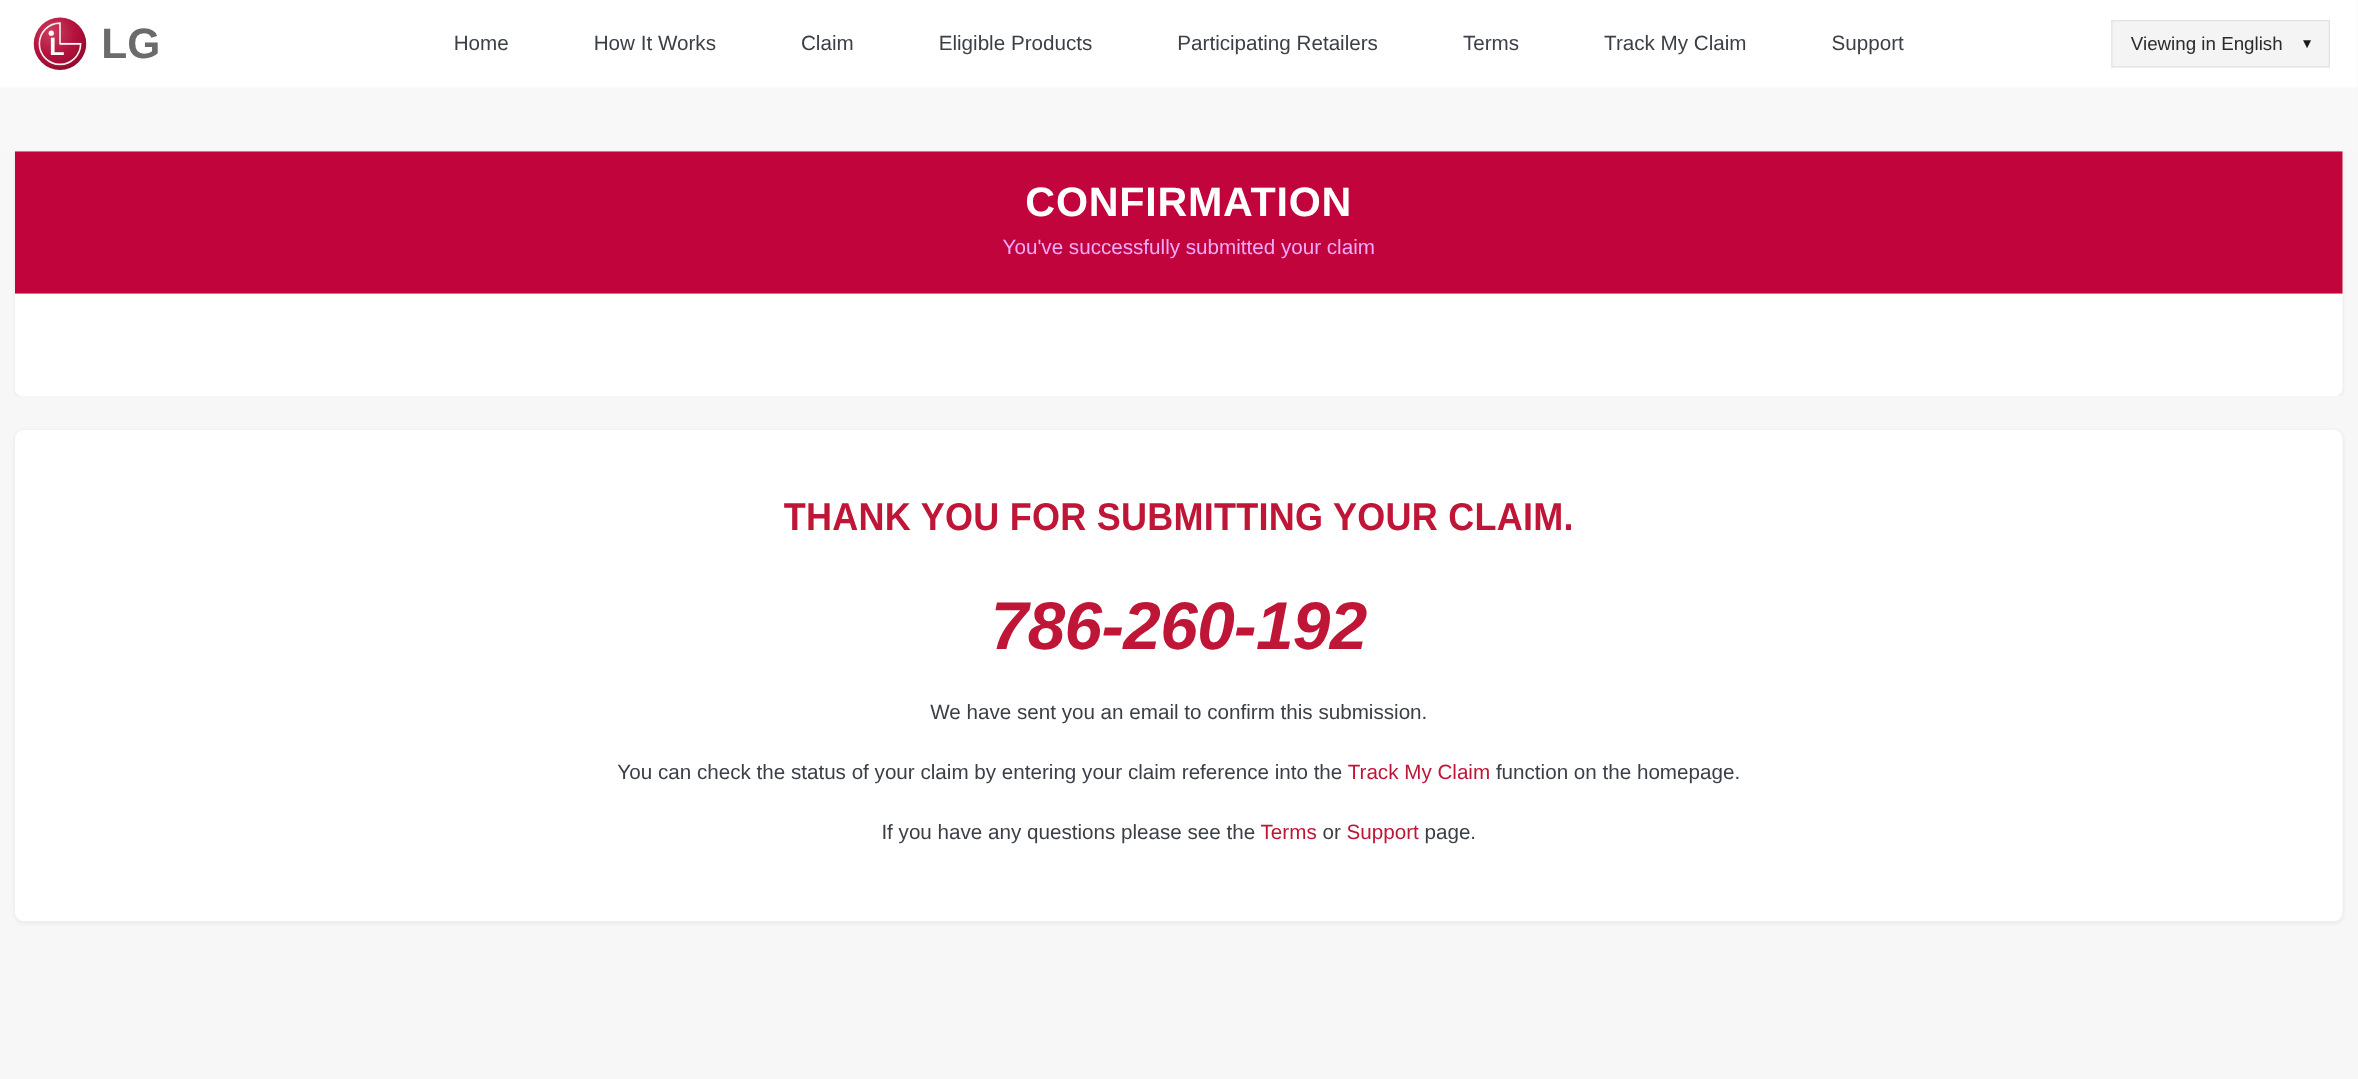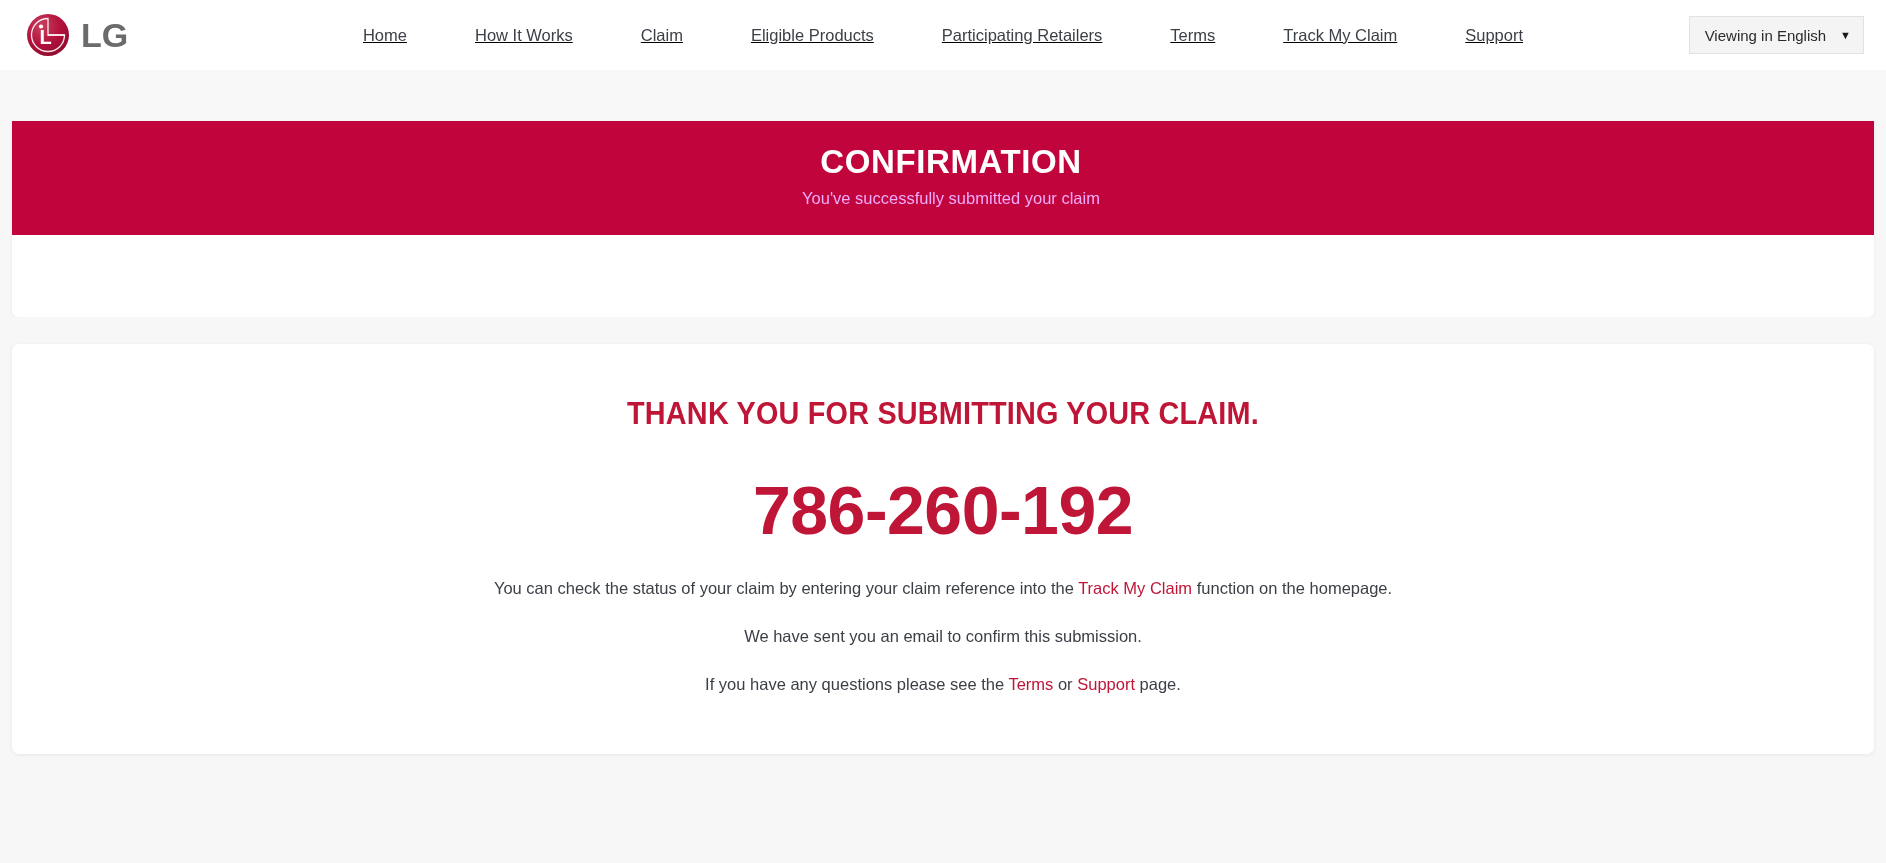--- a/index.html
+++ b/index.html
@@ -52,21 +52,20 @@
     display: flex;
     align-items: center;
     justify-content: center;
     gap: 0;
     pointer-events: none;
   }
   .main-nav .nav-inner {
     display: flex;
     align-items: center;
     pointer-events: auto;
-    text-decoration: underline;
   }
   .nav-link {
     font-size: 16.5px;
     color: #3b3f46;
     text-decoration: none;
     padding: 0 34px;
     white-space: nowrap;
     line-height: 1;
     cursor: pointer;
   }
@@ -154,26 +153,27 @@
     margin: 0 0 36px 0;
     font-family: "Liberation Sans Narrow", "Liberation Sans", sans-serif;
     transform: scaleX(0.93);
   }
   .ref-label {
     font-size: 16.5px;
     color: #3b3f46;
     margin: 0 0 8px 0;
   }
   .ref-number {
-    font-size: 68px;
+    font-size: 54px;
     font-weight: bold;
     color: #bf1637;
     letter-spacing: -0.5px;
     margin: 0 0 24px 0;
     line-height: 1.25;
+    font-style: italic;
   }
   .body-line {
     font-size: 16.5px;
     color: #3b3f46;
     margin: 0 0 25px 0;
     line-height: 1.4;
   }
   .body-line:last-child { margin-bottom: 0; margin-top: 25px; }
   .inline-link {
     color: #bf1637;
@@ -238,23 +238,23 @@
 
 <div class="card-gap"></div>
 
 <main class="content-card">
 
   <h2 class="thankyou">THANK YOU FOR SUBMITTING YOUR CLAIM.</h2>
 
 
   <p class="ref-number">786-260-192</p>
 
+  <p class="body-line">We have sent you an email to confirm this submission.</p>
+
   <p class="body-line">
     <span>You can check the status of your claim by entering your claim reference into the </span><a class="inline-link" href="#">Track My Claim</a><span> function on the homepage.</span>
   </p>
 
-  <p class="body-line">We have sent you an email to confirm this submission.</p>
-
   <p class="body-line">
     <span>If you have any questions please see the </span><a class="inline-link" href="#">Terms</a><span> or </span><a class="inline-link" href="#">Support</a><span> page.</span>
   </p>
 
 </main>
 
 </body></html>

